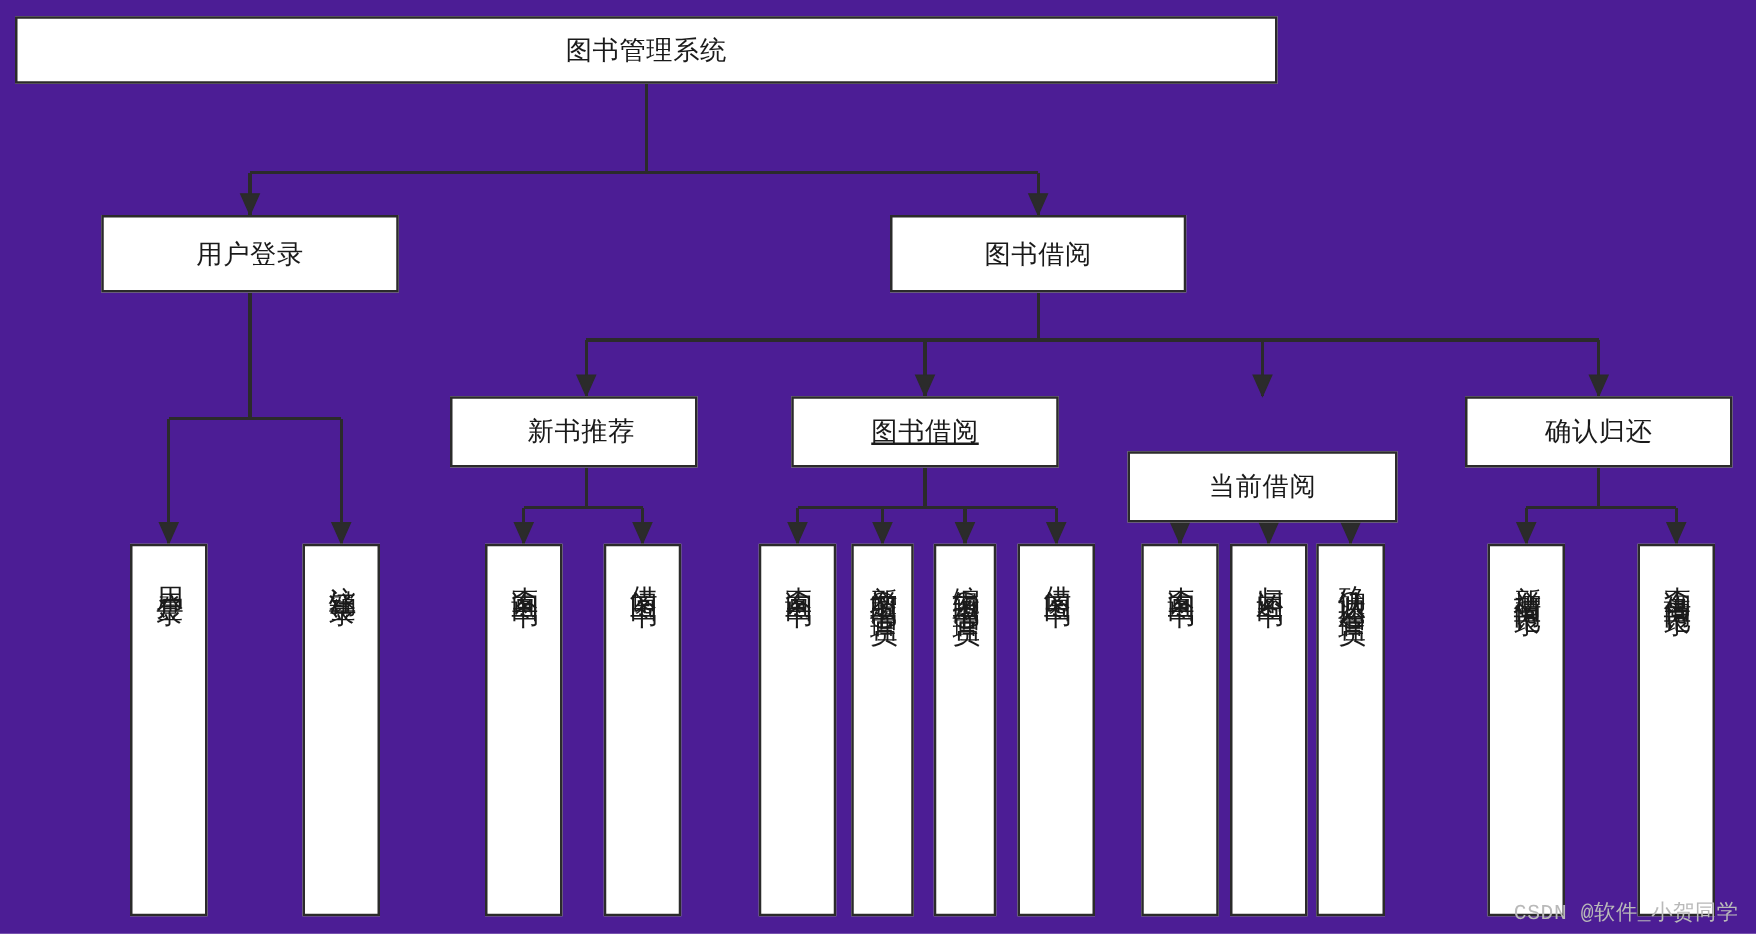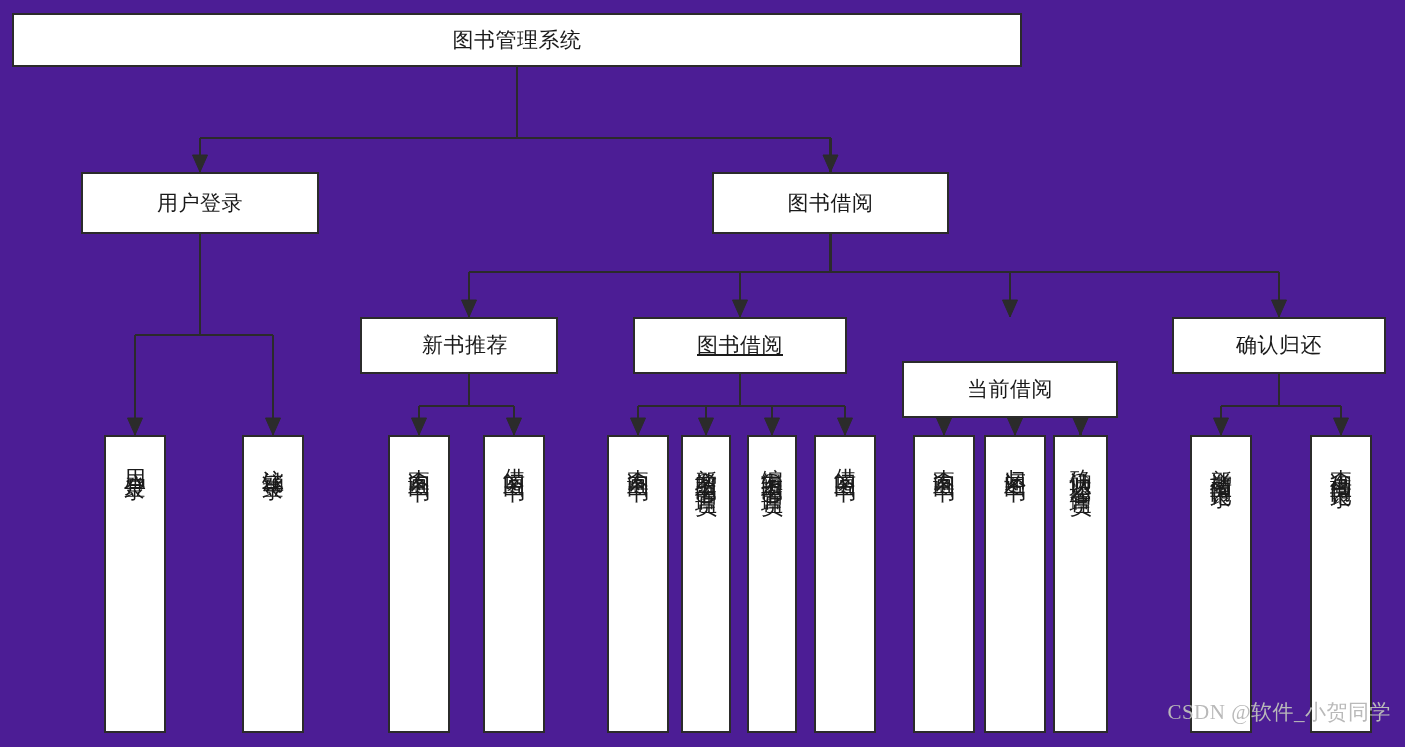--- a/index.html
+++ b/index.html
@@ -51,26 +51,26 @@
     writing-mode: vertical-rl;
     text-orientation: upright;
     font-size: 22px;
     letter-spacing: 4px;
     line-height: 1.0;
     white-space: nowrap;
   }
   #watermark {
     position: absolute;
     right: 14px;
-    bottom: 21px;
-    font-size: 21px;
+    bottom: 6px;
+    font-size: 17px;
     color: #b9b9b9;
     letter-spacing: 0.5px;
     white-space: nowrap;
-    font-family: Liberation Serif, serif;
+    font-family: Liberation Mono, monospace;
   }
 </style>
 </head>
 <body>
 
 <div id="diagram-root">
 
   <svg id="wires" viewBox="0 0 1405 747" xmlns="http://www.w3.org/2000/svg">
       <line x1="517" y1="67" x2="517" y2="138" stroke="#2b2b2b" stroke-width="2.6" shape-rendering="crispEdges"></line>
       <line x1="200" y1="138" x2="830.5" y2="138" stroke="#2b2b2b" stroke-width="2.6" shape-rendering="crispEdges"></line>

